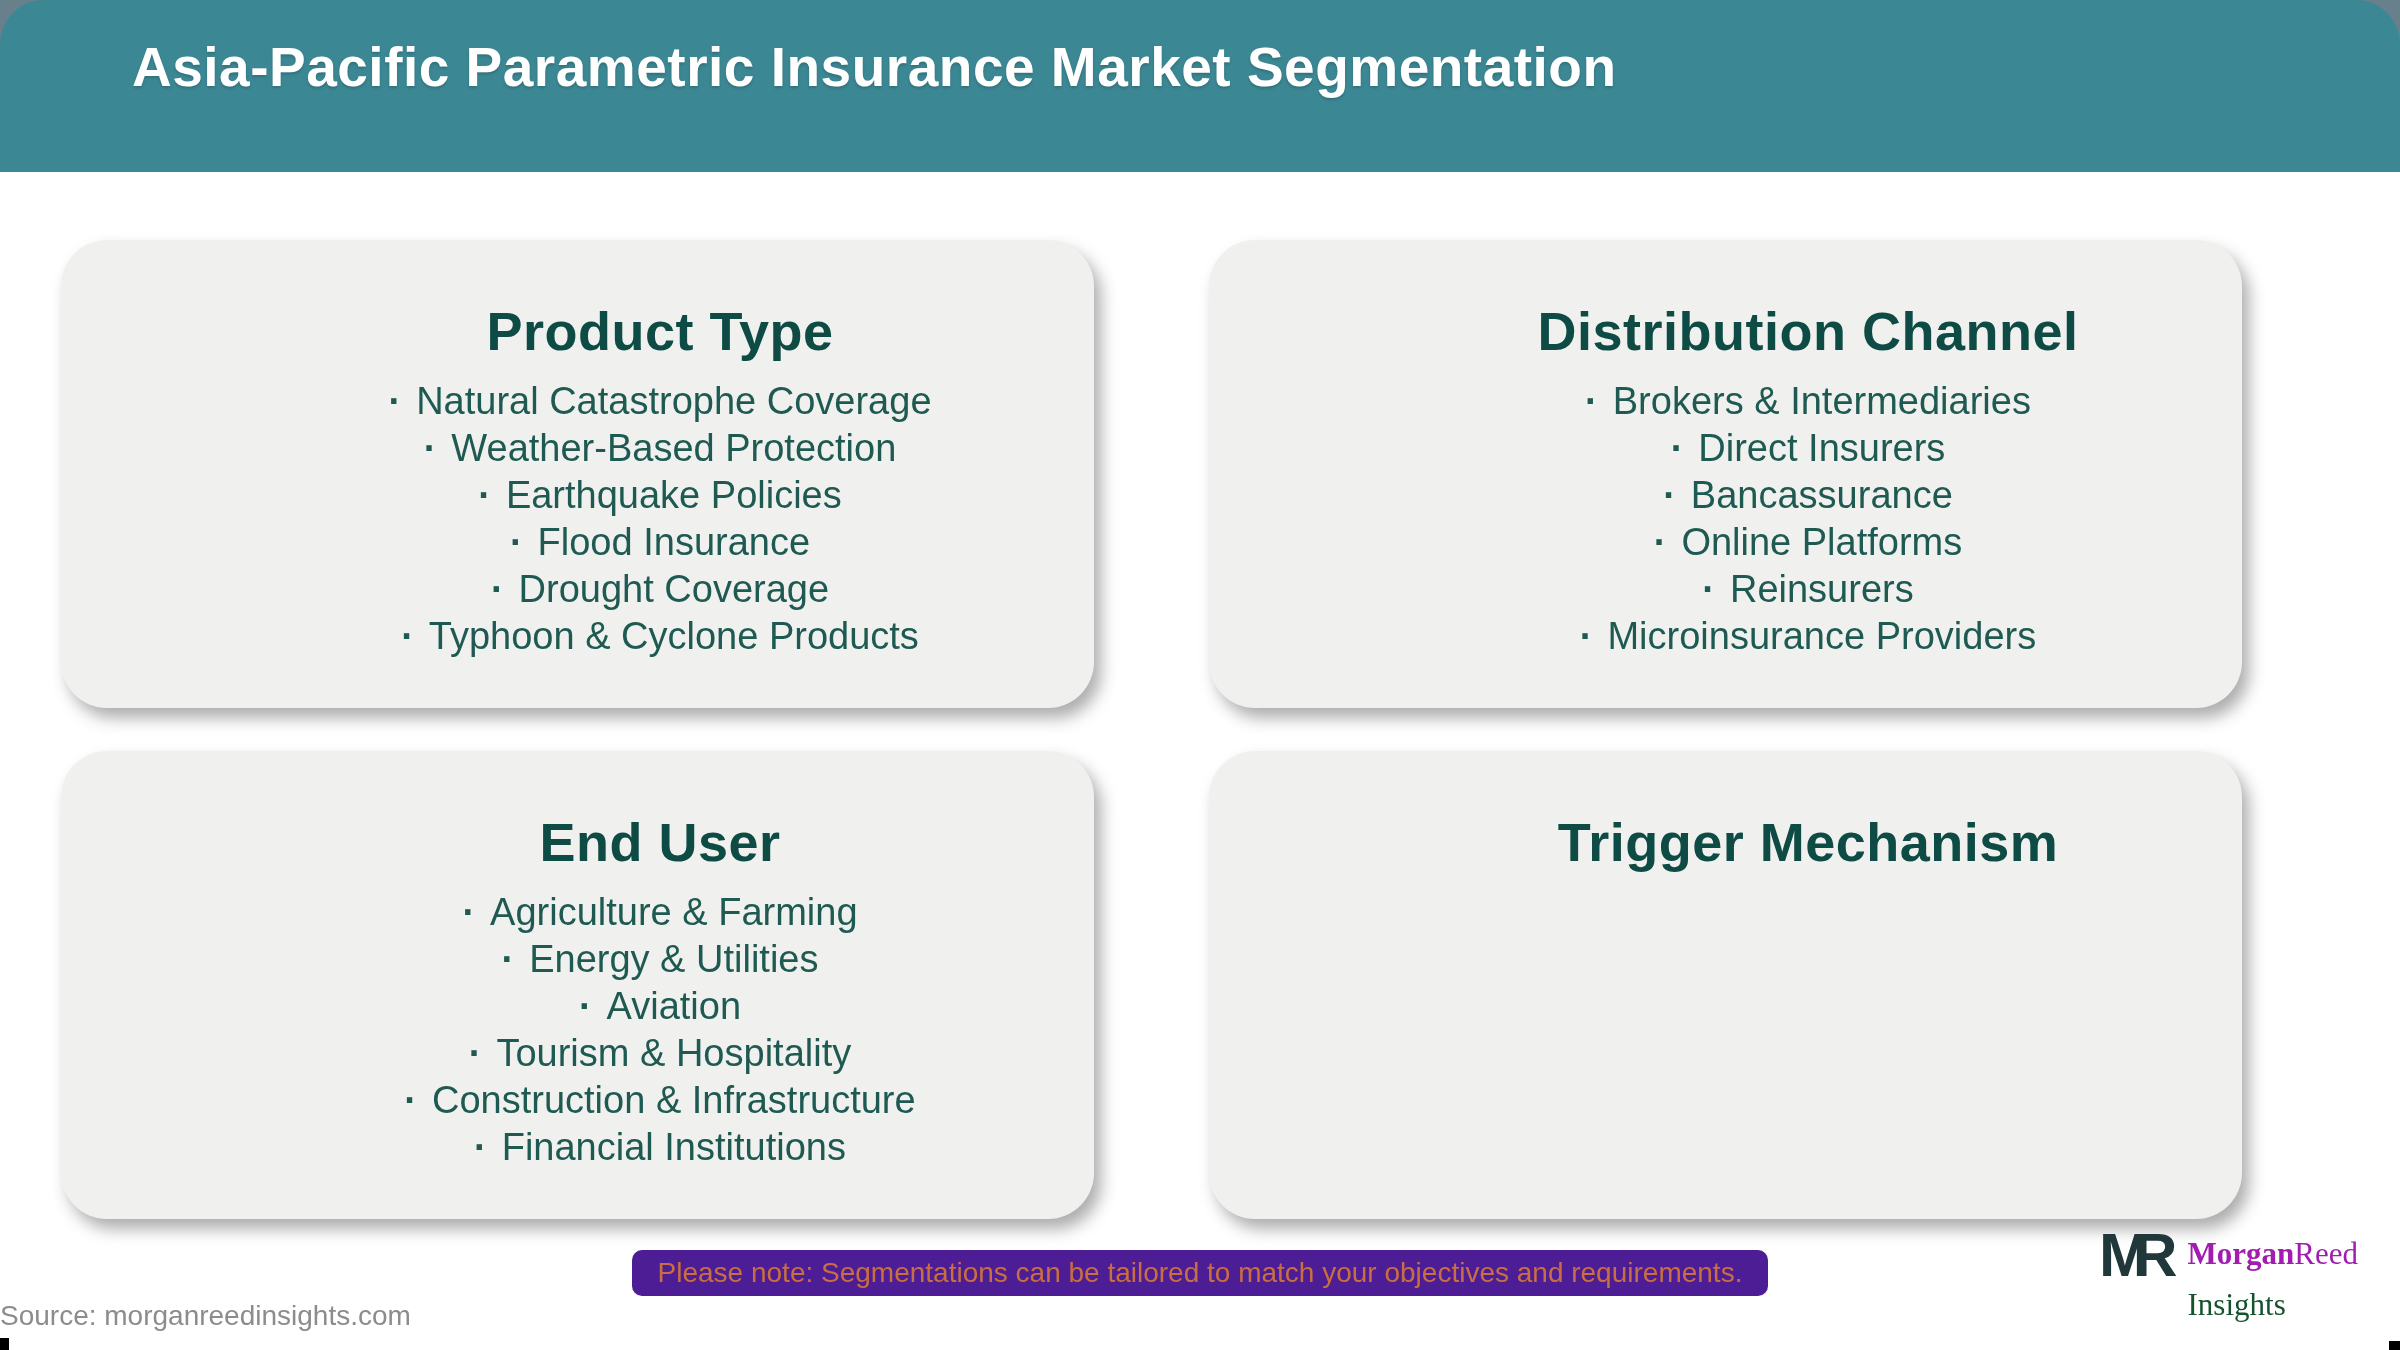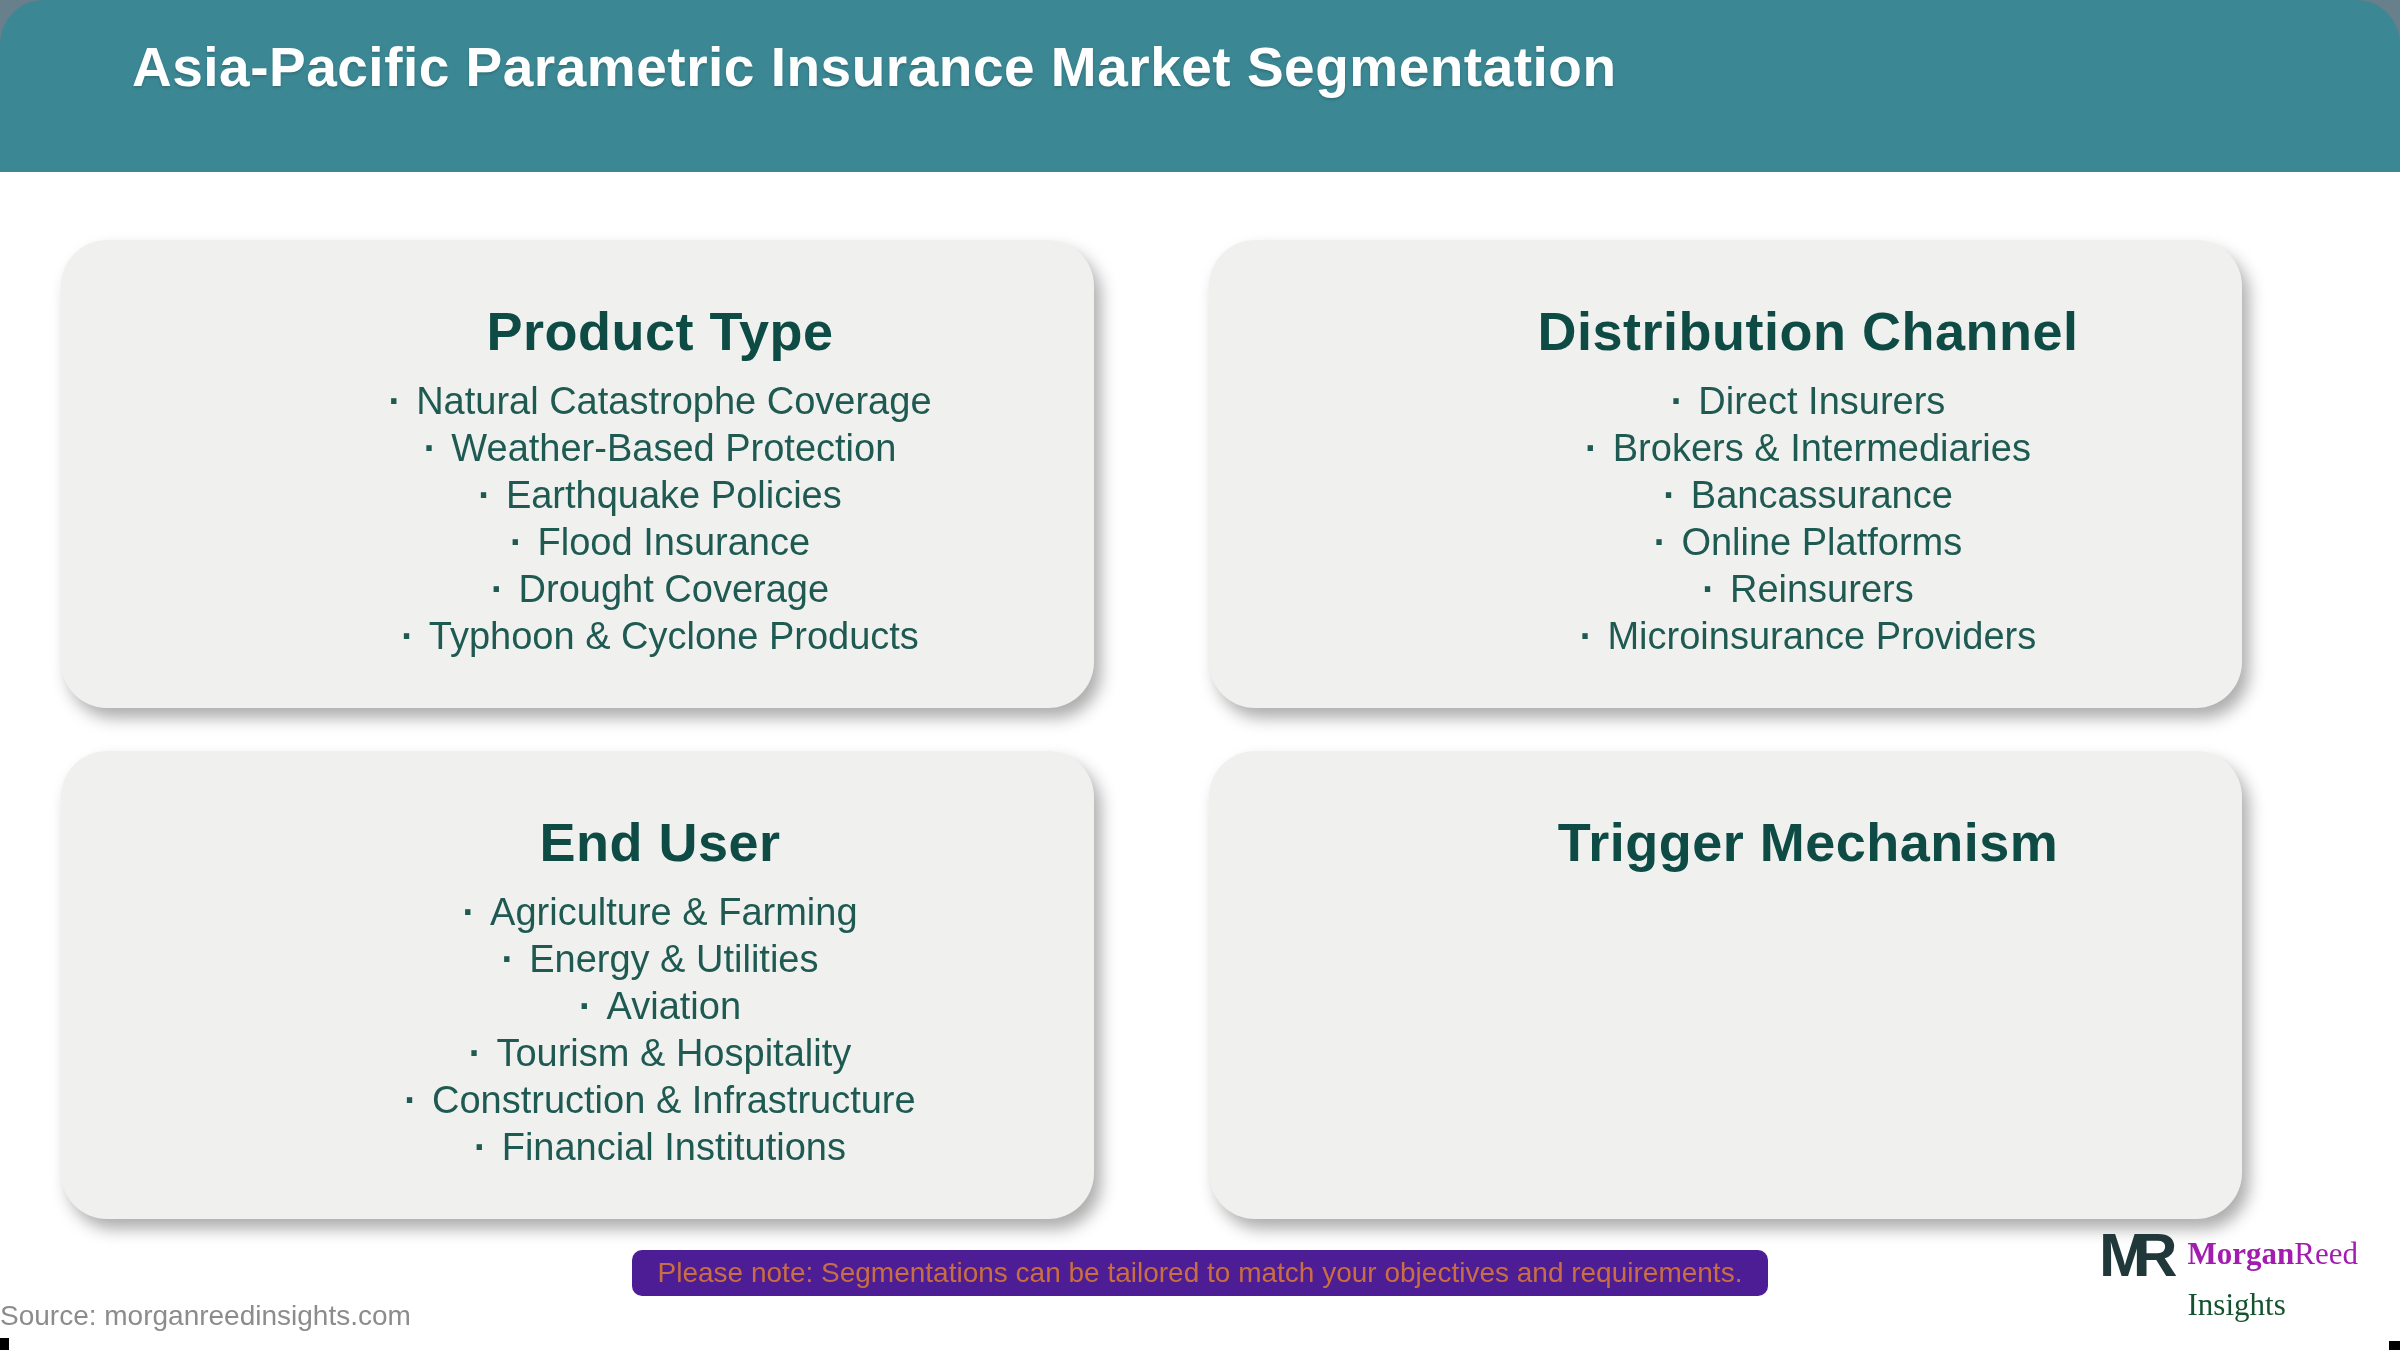--- a/index.html
+++ b/index.html
@@ -183,22 +183,22 @@
         <li>Earthquake Policies</li>
         <li>Flood Insurance</li>
         <li>Drought Coverage</li>
         <li>Typhoon &amp; Cyclone Products</li>
       </ul>
     </div>
 
     <div class="card">
       <h2 class="card-title">Distribution Channel</h2>
       <ul>
+        <li>Brokers &amp; Intermediaries</li>
         <li>Direct Insurers</li>
-        <li>Brokers &amp; Intermediaries</li>
         <li>Bancassurance</li>
         <li>Online Platforms</li>
         <li>Reinsurers</li>
         <li>Microinsurance Providers</li>
       </ul>
     </div>
 
     <div class="card">
       <h2 class="card-title">End User</h2>
       <ul>

